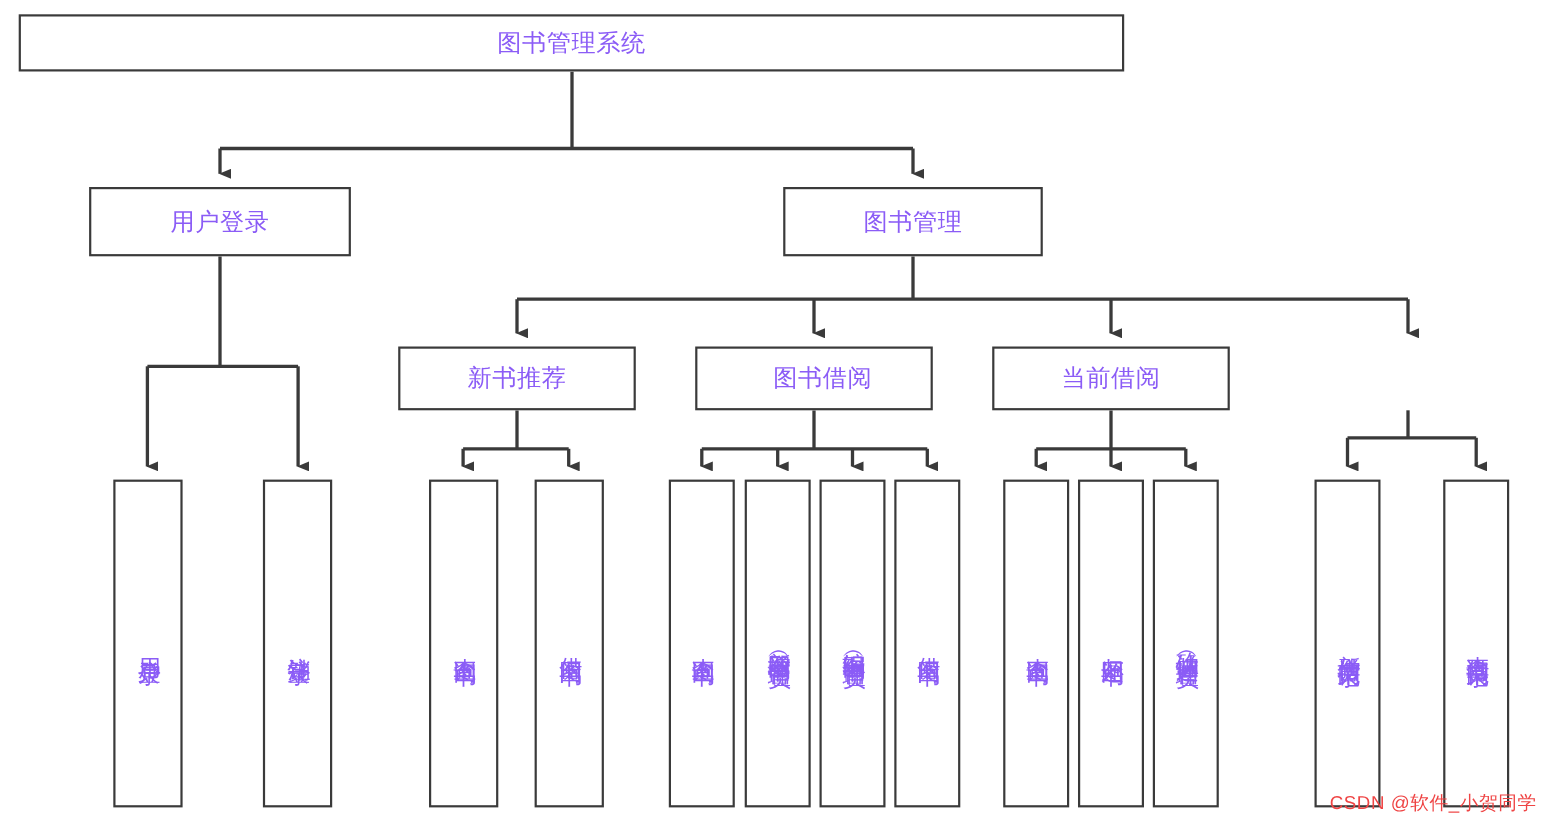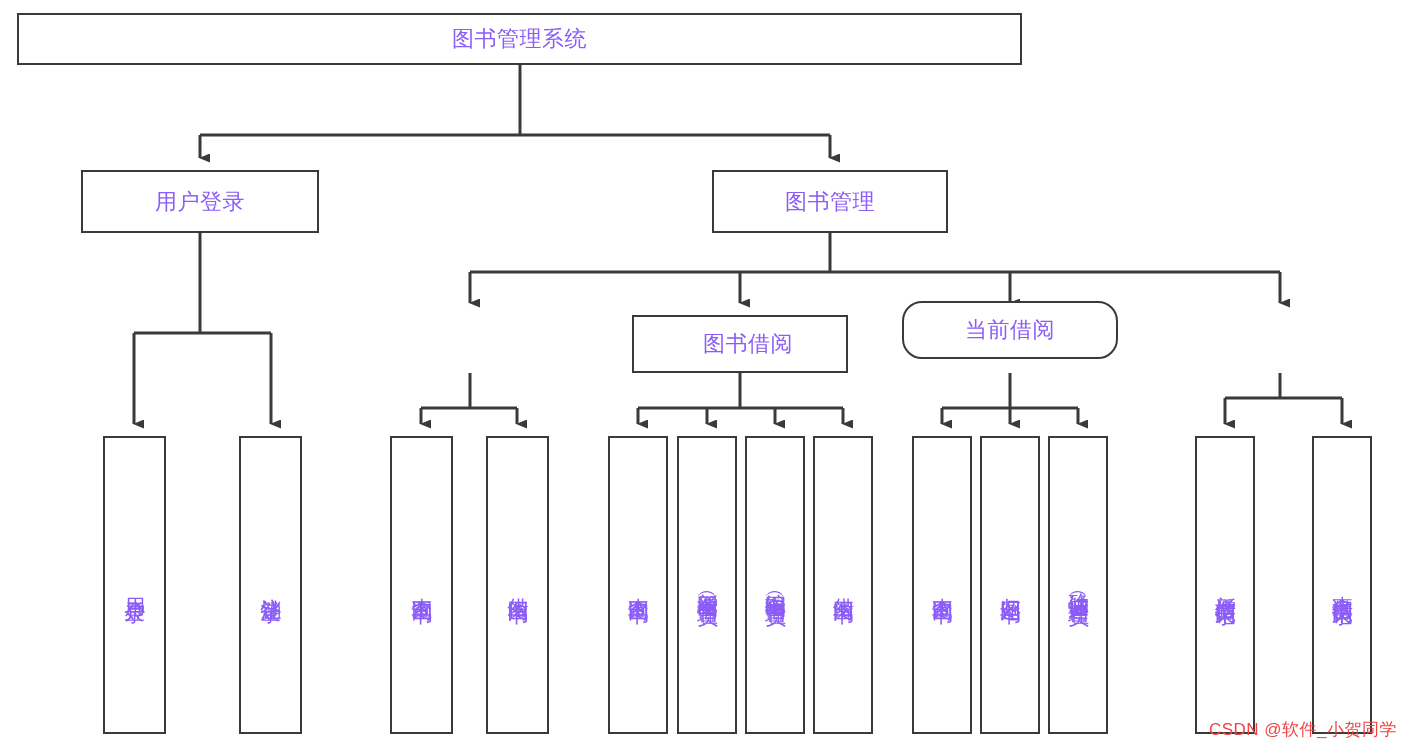--- a/index.html
+++ b/index.html
@@ -121,24 +121,27 @@
     <span class="node-label">图书管理系统</span>
   </div>
 
   <div class="node-box" style="left:81px; top:170px; width:238px; height:63px;">
     <span class="node-label">用户登录</span>
   </div>
   <div class="node-box" style="left:712px; top:170px; width:236px; height:63px;">
     <span class="node-label">图书管理</span>
   </div>
 
+  <div class="node-box" style="left:362px; top:315px; width:216px; height:58px;">
+    <span class="node-label">新书推荐</span>
+  </div>
   <div class="node-box" style="left:632px; top:315px; width:216px; height:58px;padding-left:16px;">
     <span class="node-label">图书借阅</span>
   </div>
-  <div class="node-box" style="left:902px; top:301px; width:216px; height:58px;border-radius:20px;">
+  <div class="node-box" style="left:902px; top:315px; width:216px; height:58px;">
     <span class="node-label">当前借阅</span>
   </div>
 
   <div class="node-box" style="left:103px; top:436px; width:63px; height:298px;">
     <span class="node-label vertical">用户登录</span>
   </div>
   <div class="node-box" style="left:239px; top:436px; width:63px; height:298px;">
     <span class="node-label vertical">注销登录</span>
   </div>
   <div class="node-box" style="left:390px; top:436px; width:63px; height:298px;">

